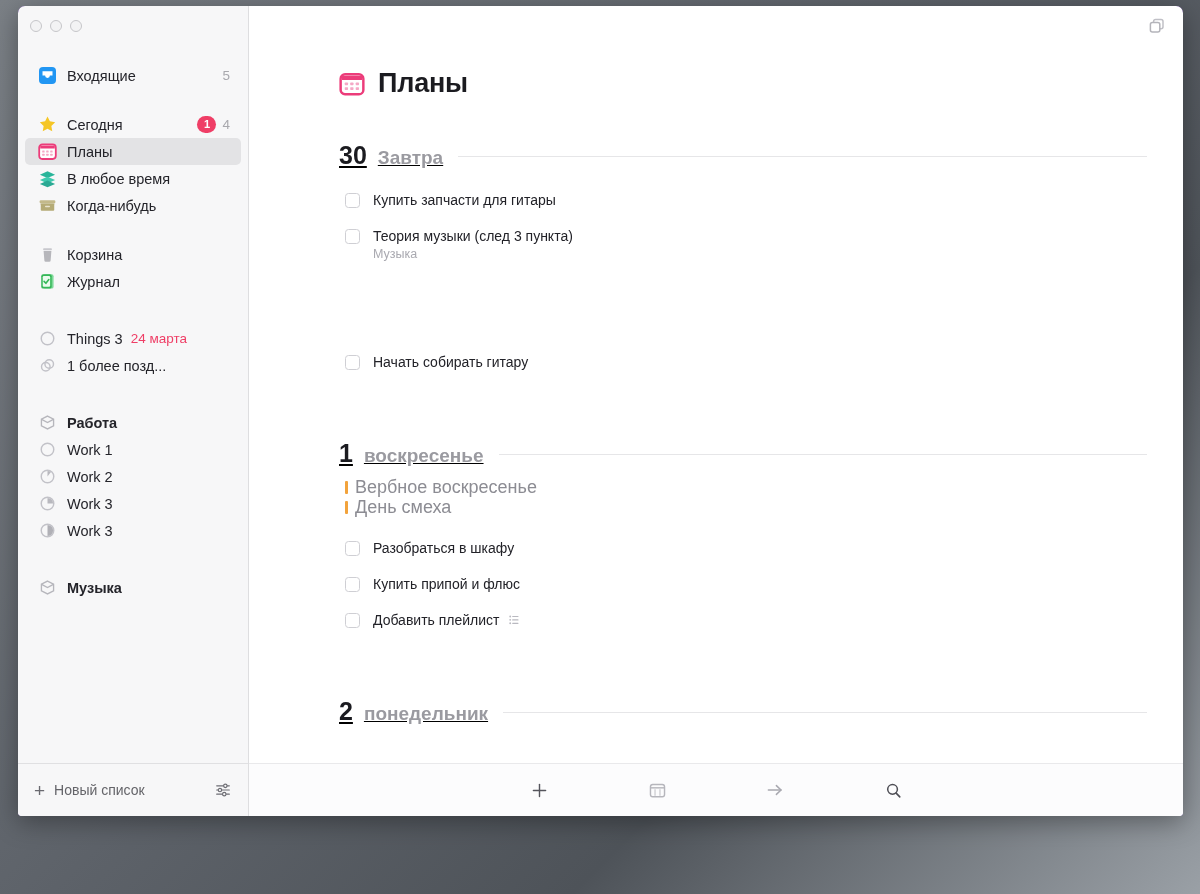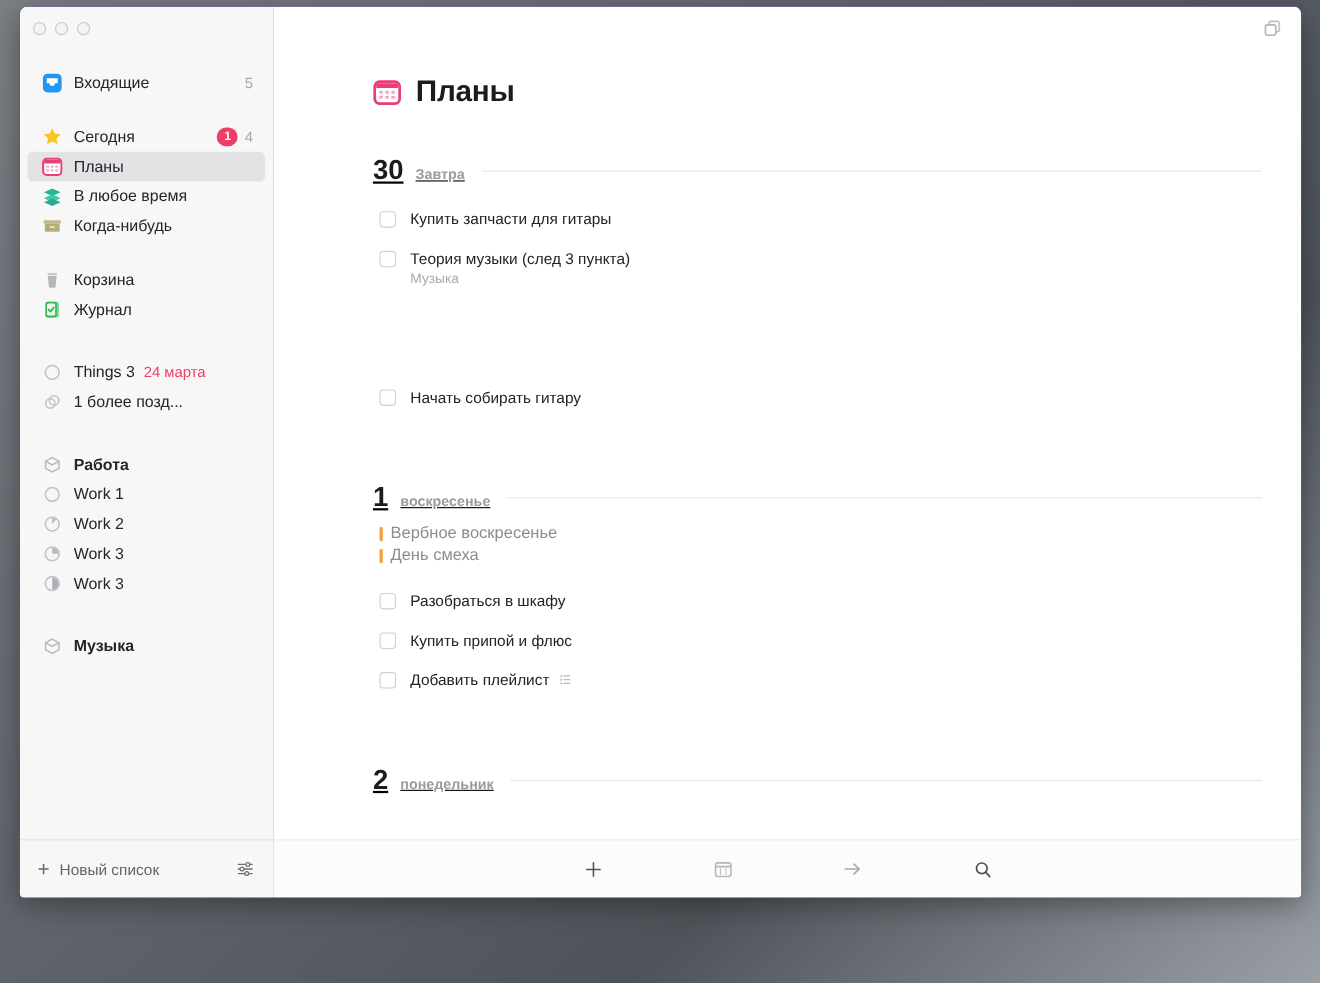--- a/index.html
+++ b/index.html
@@ -157,38 +157,38 @@
     margin-bottom: 6px;
     text-decoration: underline;
   }
   .day .num {
     font-size: 25px;
     font-weight: bold;
     color: #1b1b20;
     line-height: 1;
   }
   .day .name {
-    font-size: 13px;
+    font-size: 19px;
     font-weight: bold;
     color: #9a9aa0;
   }
   .day .rule {
     flex: 1;
     height: 1px;
     background: #e6e6e8;
     margin-left: 4px;
     align-self: center;
   }
 
   .holidays { margin: 10px 0 4px 6px; }
   .holiday {
     display: flex;
     align-items: center;
     gap: 7px;
-    font-size: 15px;
+    font-size: 18px;
     color: #8c8c93;
     line-height: 20px;
   }
   .hbar {
     width: 3px; height: 13px;
     background: #f2a33c;
     border-radius: 1px;
     flex: 0 0 3px;
   }
 

